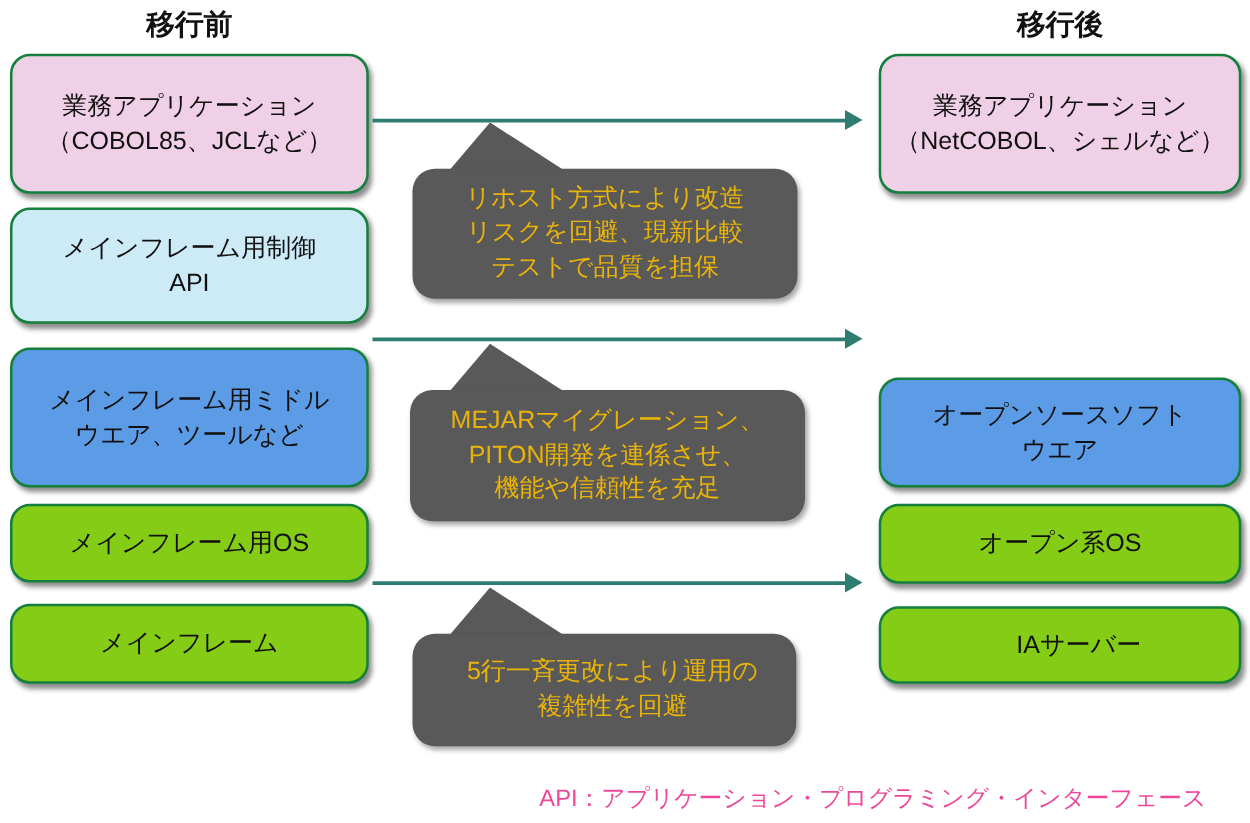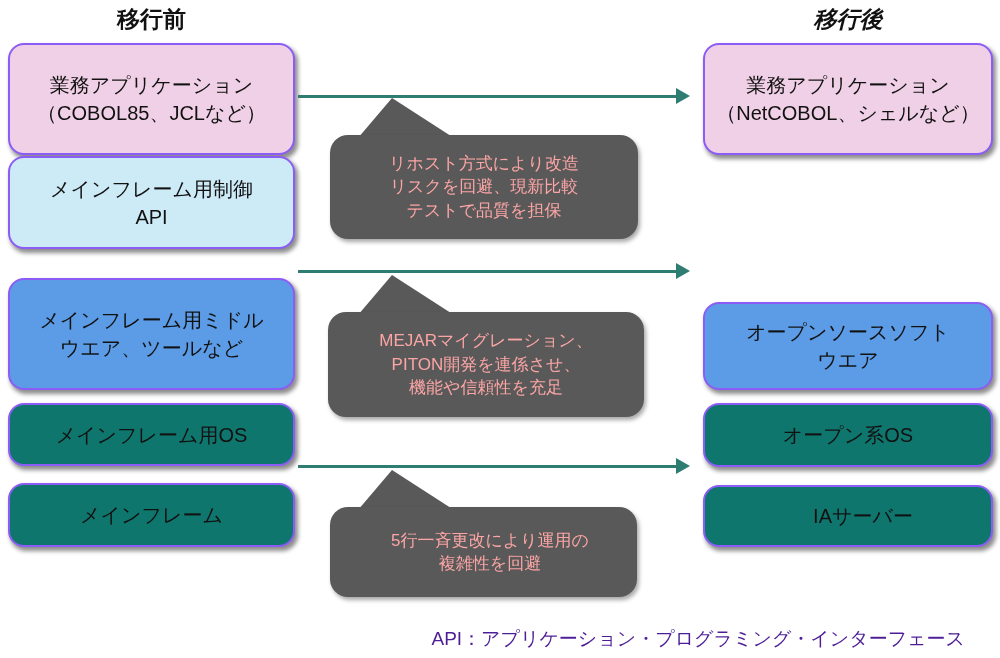--- a/index.html
+++ b/index.html
@@ -5,60 +5,60 @@
   html,body{margin:0;padding:0;background:#fff;}
   .stage{
     position:relative;width:1000px;height:658px;background:#ffffff;
     font-family:"Liberation Sans","DejaVu Sans",sans-serif;color:#111;
     overflow:hidden;
   }
   .col-title{
     position:absolute;top:4px;font-size:23px;font-weight:bold;text-align:center;color:#111;
   }
   .box{
-    position:absolute;border:2px solid #8b5cf6;border-radius:16px;
+    position:absolute;border:2px solid #15803d;border-radius:16px;
     display:flex;align-items:center;justify-content:center;text-align:center;
     font-size:20px;line-height:1.4;white-space:pre-line;
     box-shadow:2.5px 3.5px 4px rgba(0,0,0,0.45);
     padding:0 6px;box-sizing:border-box;
   }
   .pink{background:#F0D0E6;}
   .lblue{background:#CDEAF7;}
   .blue{background:#5C9CE6;}
-  .gray{background:#0f766e;}
+  .gray{background:#84cc16;}
   .arrow{
     position:absolute;height:3px;background:#2E7D72;left:298px;width:378px;
   }
   .arrow::after{
     content:"";position:absolute;right:-14px;top:-7px;width:0;height:0;
     border-left:14px solid #2E7D72;border-top:8px solid transparent;border-bottom:8px solid transparent;
   }
   .bubble{
-    position:absolute;background:#595959;border-radius:18px;color:#fca5a5;
+    position:absolute;background:#595959;border-radius:18px;color:#eab308;
     display:flex;align-items:center;justify-content:center;text-align:center;
-    font-size:17px;line-height:1.38;white-space:pre-line;
+    font-size:20px;line-height:1.38;white-space:pre-line;
     box-shadow:2px 3px 4px rgba(0,0,0,0.35);
     padding:0 4px;box-sizing:border-box;z-index:2;
   }
   .tail{position:absolute;z-index:1;}
   .footnote{
-    position:absolute;top:626px;right:35px;font-size:19px;color:#4c1d95;
+    position:absolute;top:626px;right:35px;font-size:19px;color:#ec4899;
   }
 </style>
 </head>
 <body>
 
 <div class="stage">
 
   <div class="col-title" style="left:8px;width:287px;">移行前</div>
-  <div class="col-title" style="left:703px;width:290px;font-style:italic;">移行後</div>
+  <div class="col-title" style="left:703px;width:290px;">移行後</div>
 
   <div class="box pink" style="left:8px;top:43px;width:287px;height:112px;">業務アプリケーション
 （COBOL85、JCLなど）</div>
-  <div class="box lblue" style="left:8px;top:156px;width:287px;height:93px;">メインフレーム用制御
+  <div class="box lblue" style="left:8px;top:166px;width:287px;height:93px;">メインフレーム用制御
 API</div>
   <div class="box blue" style="left:8px;top:278px;width:287px;height:112px;">メインフレーム用ミドル
 ウエア、ツールなど</div>
   <div class="box gray" style="left:8px;top:403px;width:287px;height:63px;">メインフレーム用OS</div>
   <div class="box gray" style="left:8px;top:483px;width:287px;height:64px;">メインフレーム</div>
 
   <div class="box pink" style="left:703px;top:43px;width:290px;height:112px;">業務アプリケーション
 （NetCOBOL、シェルなど）</div>
   <div class="box blue" style="left:703px;top:302px;width:290px;height:88px;">オープンソースソフト
 ウエア</div>

